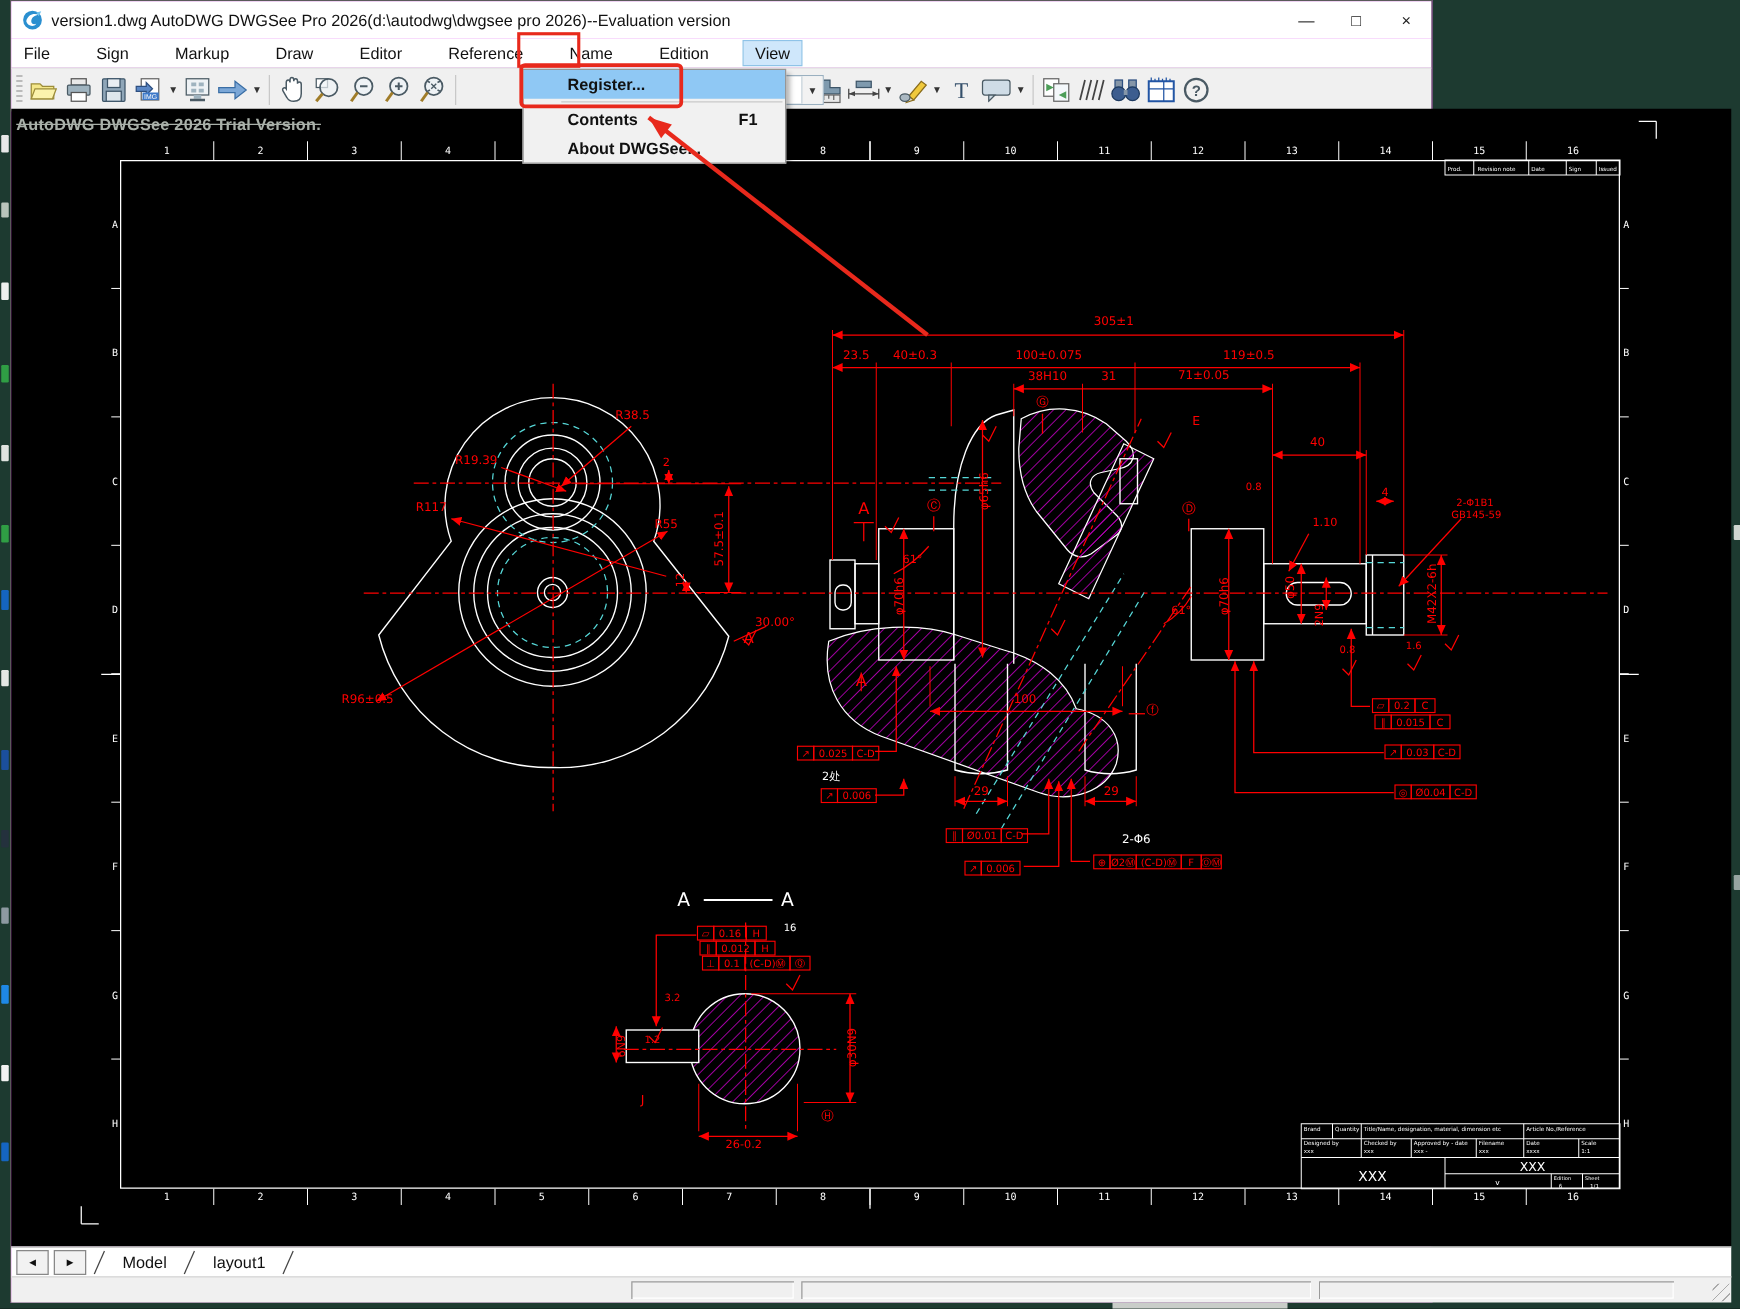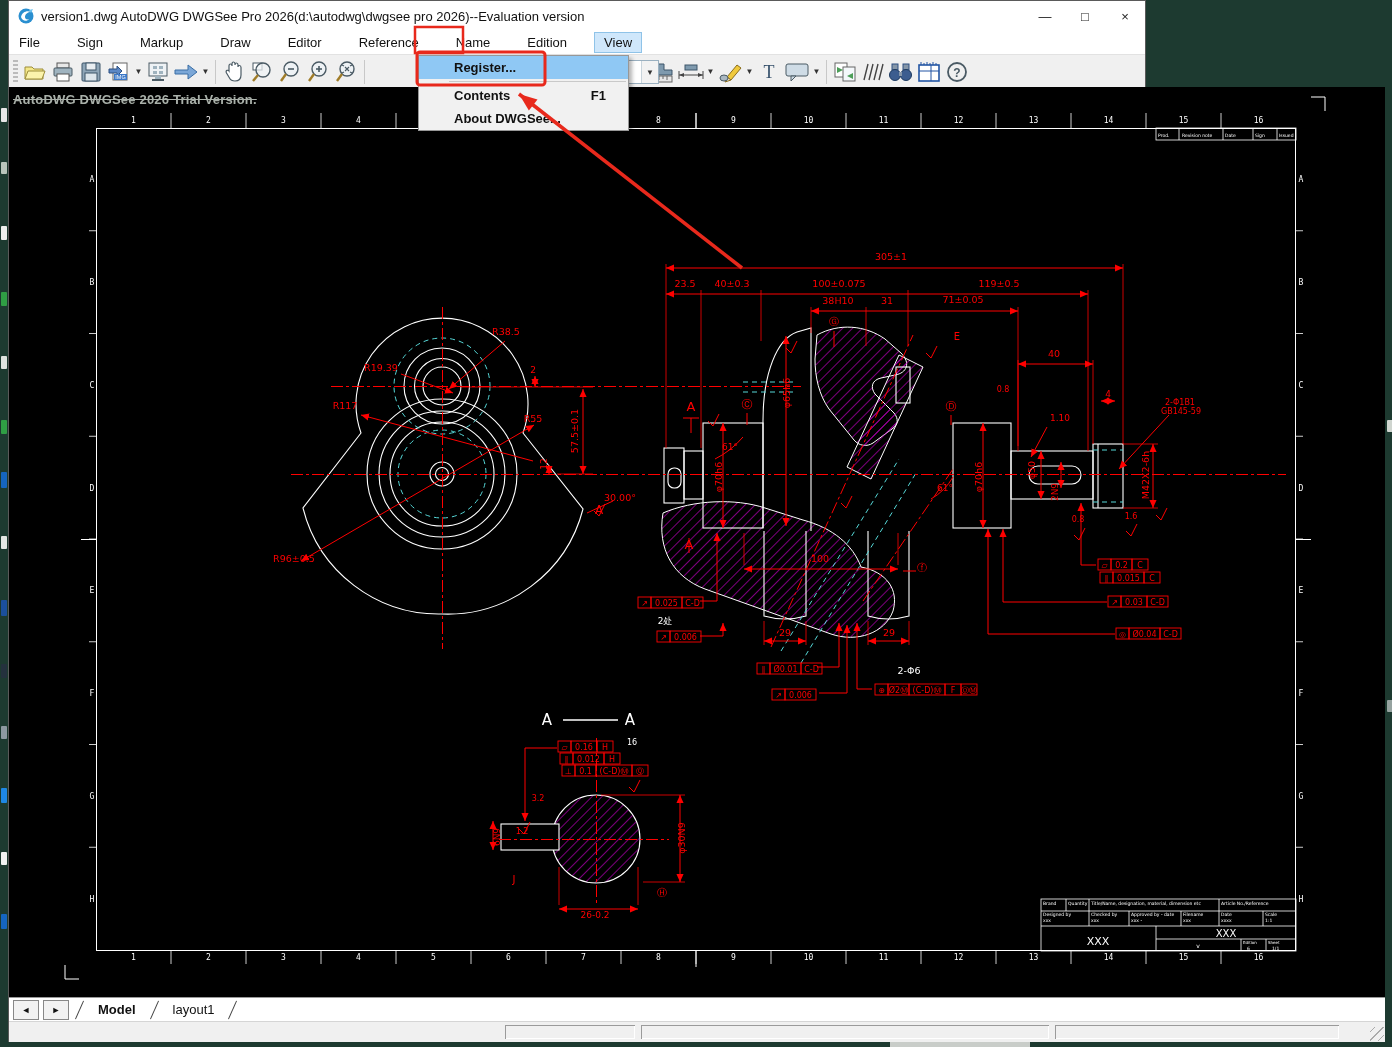--- a/index.html
+++ b/index.html
@@ -35,21 +35,21 @@
   #canvas{position:absolute;left:0;top:86px;width:1376px;height:910px;background:#000;}
   #watermark{position:absolute;left:4px;top:5px;color:#a9b0a9;font-size:13px;font-weight:bold;
              text-decoration:line-through;letter-spacing:.2px;}
   #dwg{position:absolute;left:0;top:0;}
   
   #tabbar{position:absolute;left:0;top:996px;width:1376px;height:24px;background:#fff;
           border-top:1px solid #999;display:flex;align-items:center;}
   .tab-arrow{width:24px;height:18px;border:1px solid #888;background:#f2f2f2;margin-left:4px;
              display:flex;align-items:center;justify-content:center;font-size:9px;color:#111;}
   .sheet-tab{position:relative;padding:2px 16px 3px;font-size:13px;color:#111;}
-  .sheet-tab.active{font-weight:bold;}
+  .sheet-tab.active{font-weight:normal;}
   .tab-slant{width:1px;height:20px;background:#444;transform:rotate(24deg);margin:0 2px;}
   
   #statusbar{position:absolute;left:0;top:1020px;width:1376px;height:20px;background:#f0f0f0;
              border-top:1px solid #d5d5d5;display:flex;align-items:center;}
   .sunk{height:14px;box-shadow:inset 1px 1px 0 #9a9a9a, inset -1px -1px 0 #fff;margin-right:6px;}
   #grip-corner{position:absolute;right:1px;bottom:1px;width:14px;height:14px;
       background:repeating-linear-gradient(135deg,transparent 0 3px,#aaa 3px 4px,transparent 4px 6px);}
   
   #help-menu{position:absolute;left:409px;top:54px;width:209px;background:#f1f1f1;
              border:1px solid #979797;box-shadow:3px 3px 4px rgba(0,0,0,.3);z-index:50;font-size:13px;}

